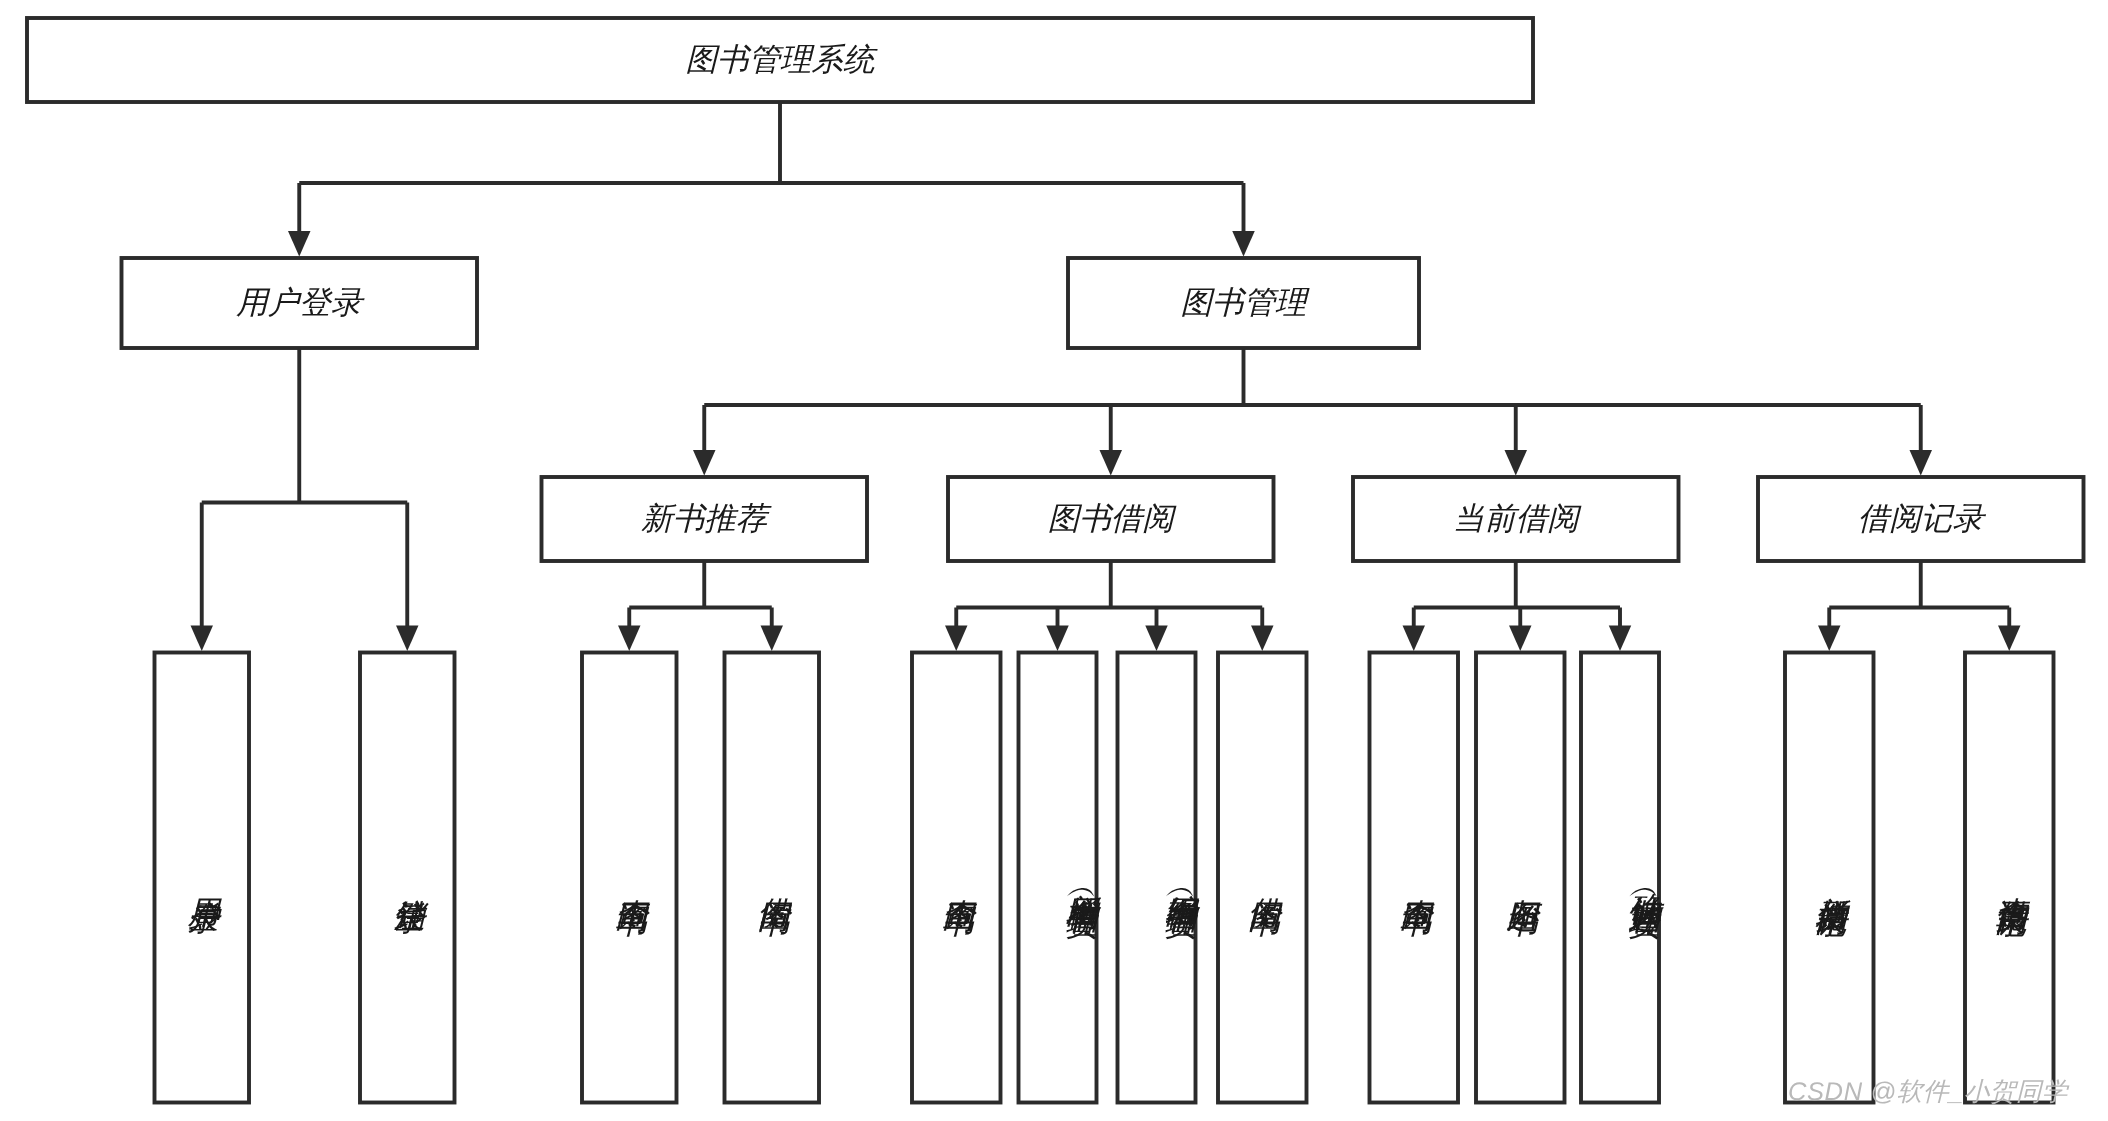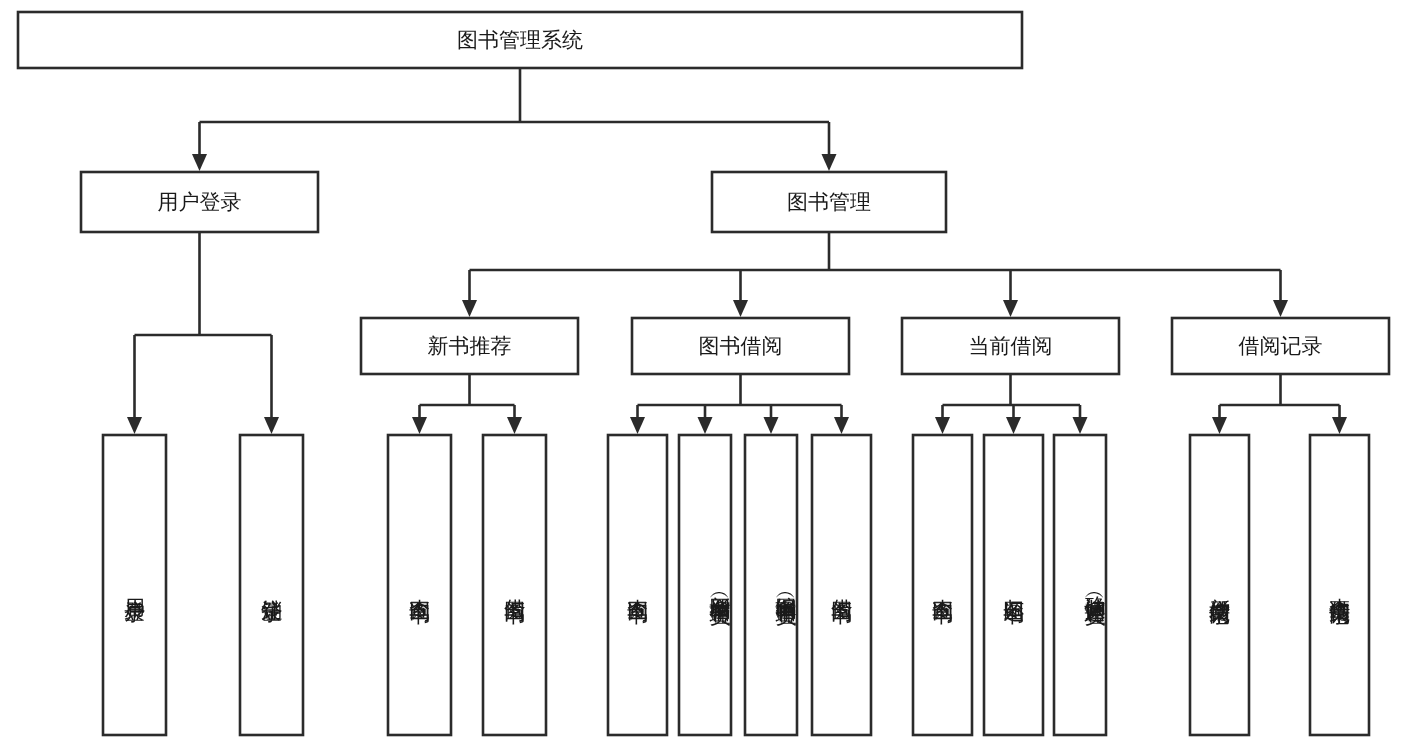--- a/index.html
+++ b/index.html
@@ -11,20 +11,21 @@
     width: 1405px;
     height: 747px;
     font-family: "Liberation Sans", "DejaVu Sans", sans-serif;
     overflow: hidden;
   }
   #diagram-root {
     position: relative;
     width: 1405px;
     height: 747px;
     background: #ffffff;
+    font-style: italic;
   }
   svg#tree-svg {
     position: absolute;
     left: 0;
     top: 0;
     width: 1405px;
     height: 747px;
     display: block;
   }
   .node-box {
@@ -179,14 +180,15 @@
       <div class="node-label-v" style="left: 679px; top: 441px; width: 52px; height: 290px;">新增图书（管理员）</div>
       <div class="node-label-v" style="left: 745px; top: 441px; width: 52px; height: 290px;">编辑图书（管理员）</div>
       <div class="node-label-v centered" style="left: 812px; top: 435px; width: 59px; height: 300px;">借阅图书</div>
       <div class="node-label-v centered" style="left: 913px; top: 435px; width: 59px; height: 300px;">查询图书</div>
       <div class="node-label-v centered" style="left: 984px; top: 435px; width: 59px; height: 300px;">归还图书</div>
       <div class="node-label-v" style="left: 1054px; top: 441px; width: 52px; height: 290px;">确认归还（管理员）</div>
       <div class="node-label-v centered" style="left: 1190px; top: 435px; width: 59px; height: 300px;">新增借阅记录</div>
       <div class="node-label-v centered" style="left: 1310px; top: 435px; width: 59px; height: 300px;">查询借阅记录</div>
     </div>
 
+  <div class="watermark" style="left: 1192px; top: 716px;">CSDN @软件_小贺同学</div>
 
 </div>
 
 </body></html>

